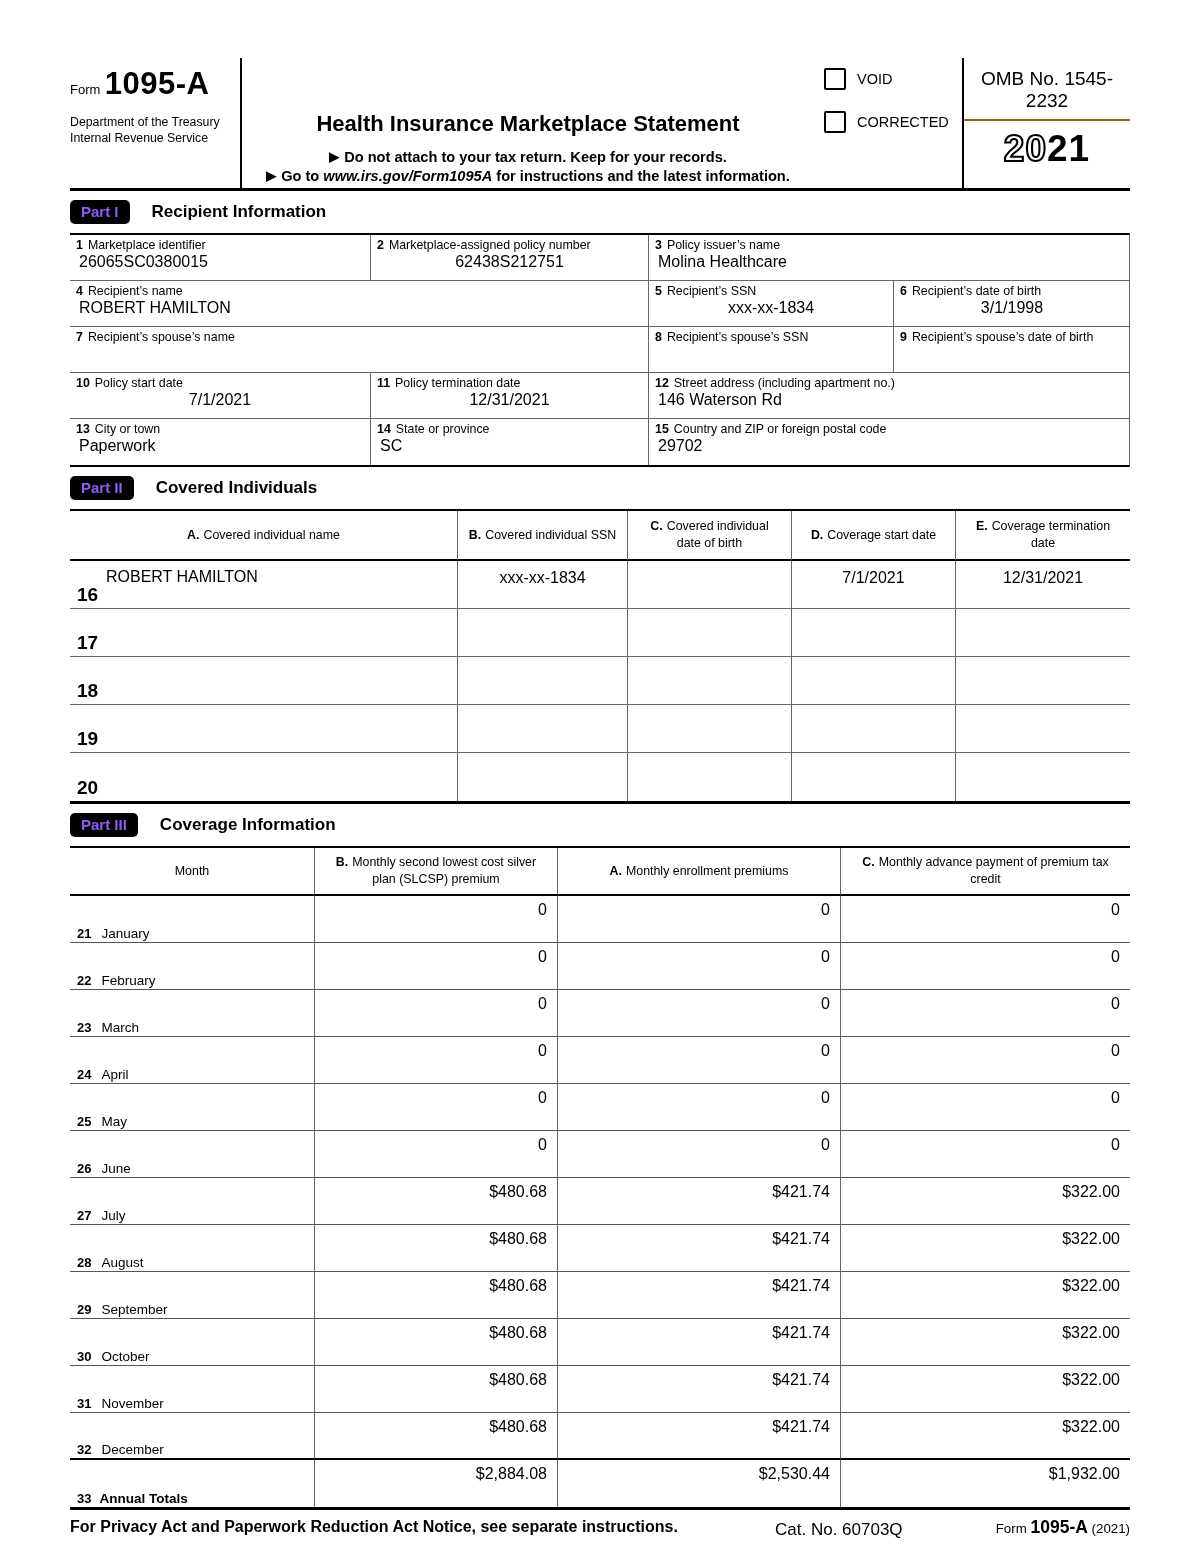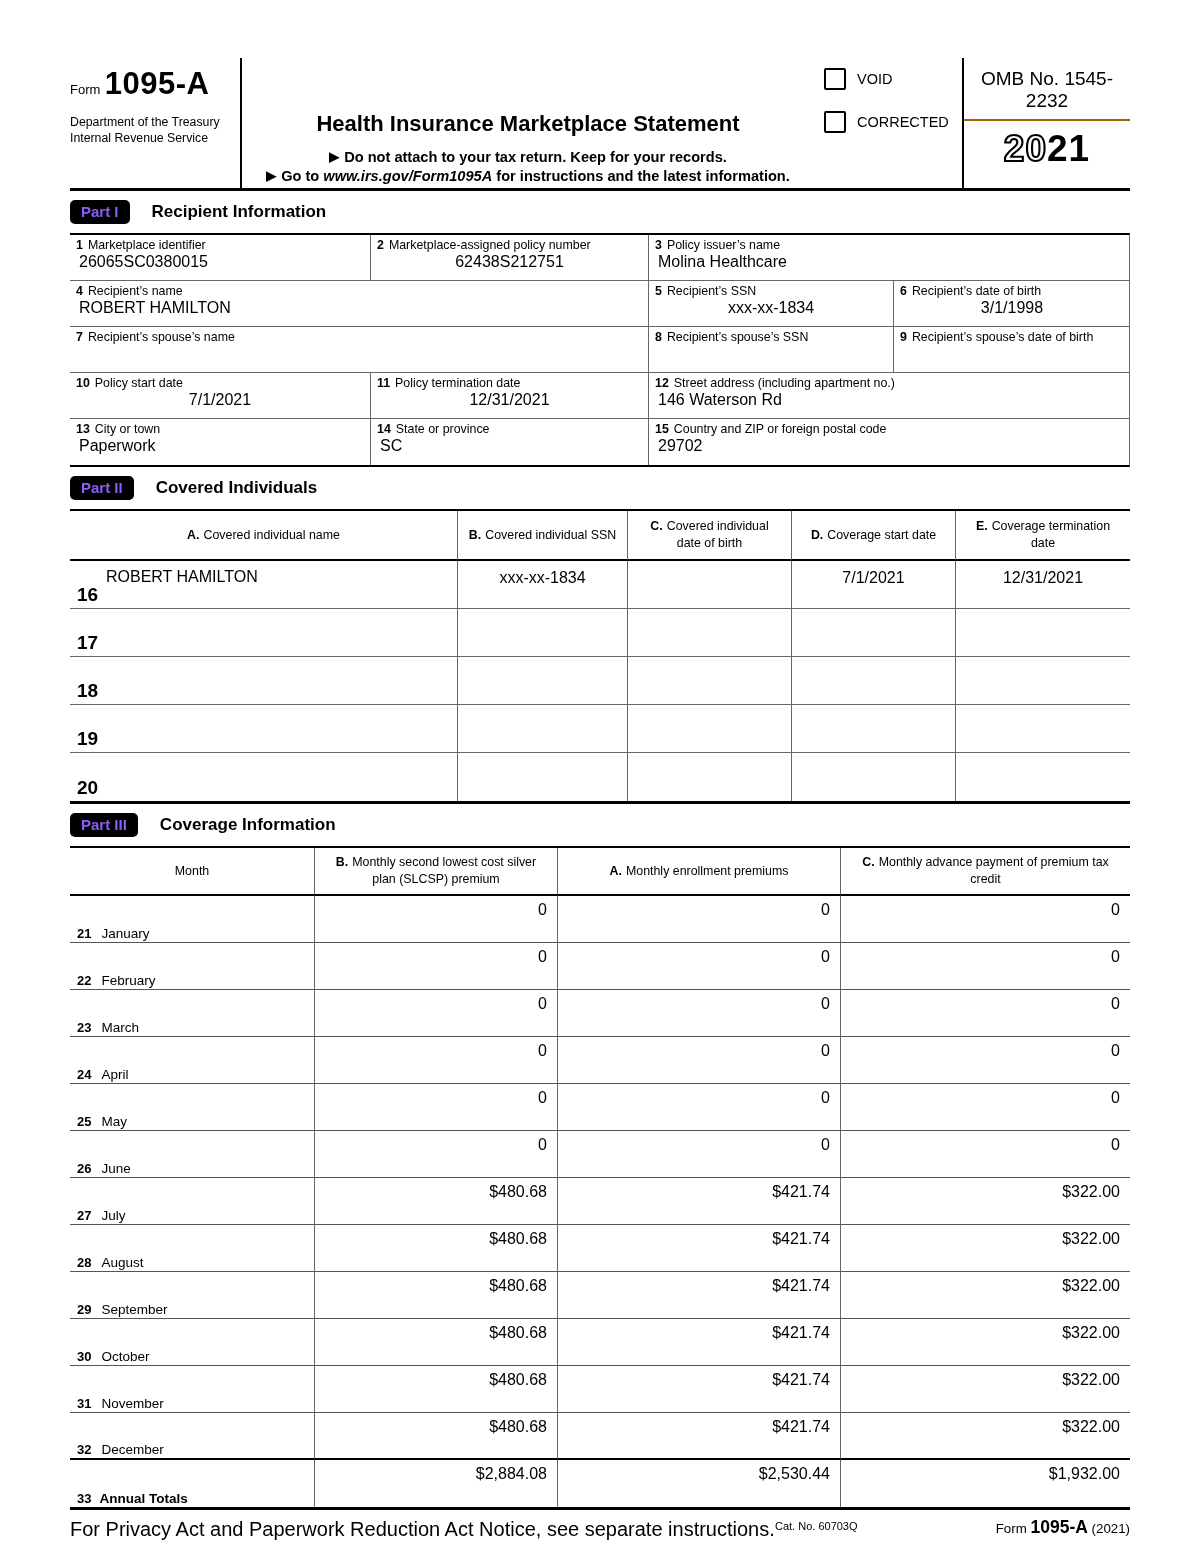--- a/index.html
+++ b/index.html
@@ -72,22 +72,22 @@
   .p3 .ml { position:absolute; bottom:1px; left:7px; font-size:13.5px; white-space:nowrap; }
   .p3 .ml b { font-size:13px; margin-right:10px; }
   .p3 .vc { text-align:right; padding:5px 10px 0 0; font-size:16px; border-bottom:1px solid #555; }
   .p3 .dec { border-bottom:2.5px solid #000; }
   .p3 .tot { border-bottom:none; }
   .p3 .totlabel { font-weight:bold; }
   .p3 .totlabel b { margin-right:8px; }
 
   
   .footer { position:relative; margin-top:7px; height:28px; }
-  .f-privacy { position:absolute; left:0; top:1px; font-weight:normal; font-size:20px; }
-  .f-cat { position:absolute; left:705px; top:3px; font-size:11px; }
+  .f-privacy { position:absolute; left:0; top:1px; font-weight:bold; font-size:16px; }
+  .f-cat { position:absolute; left:705px; top:3px; font-size:17px; }
   .f-form { position:absolute; right:0; top:0; font-size:13.3px; }
   .f-form b { font-size:17.5px; }
 </style>
 </head>
 <body>
 
 <div class="page">
 
   <div class="header">
     <div class="h-left">

